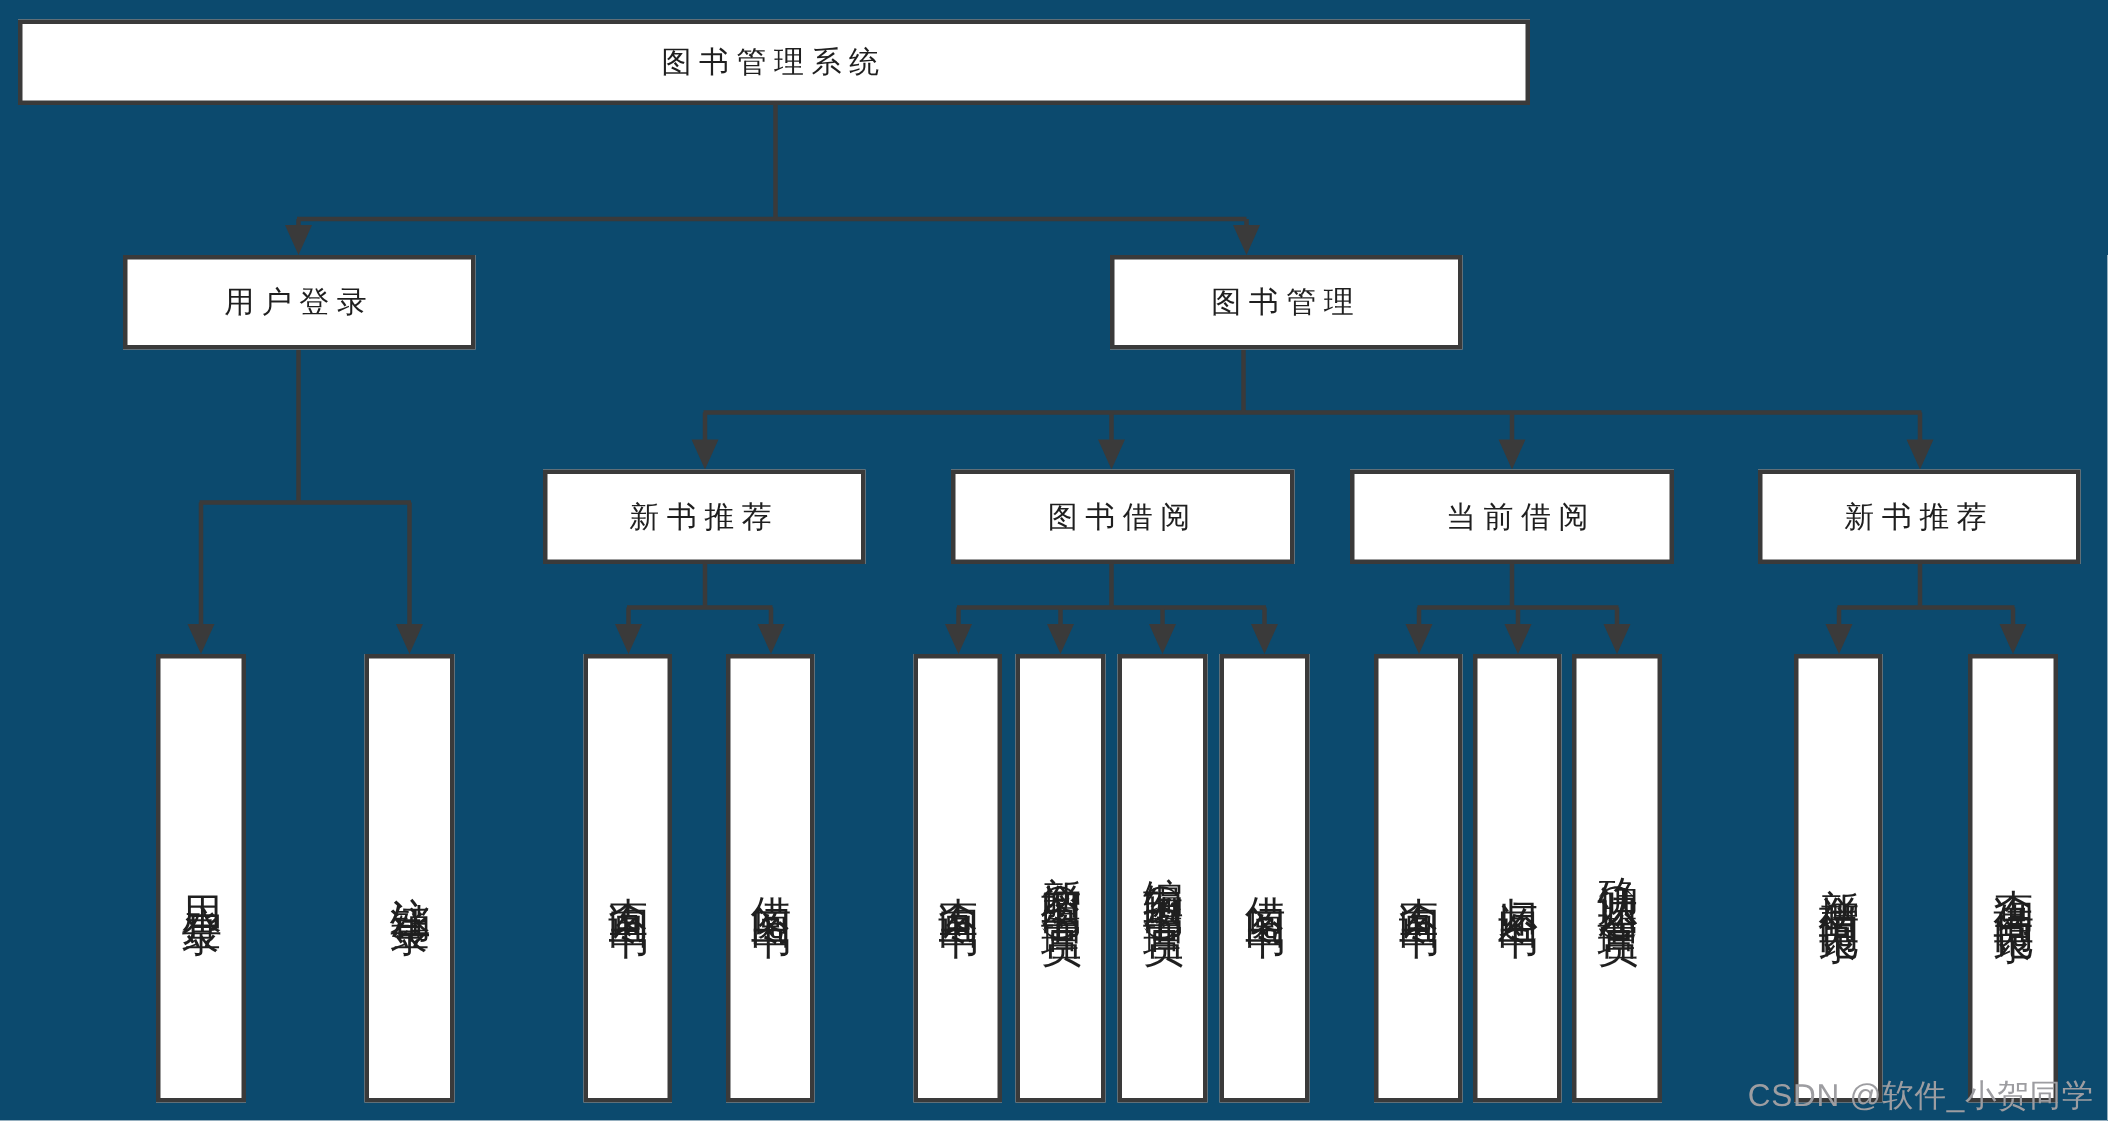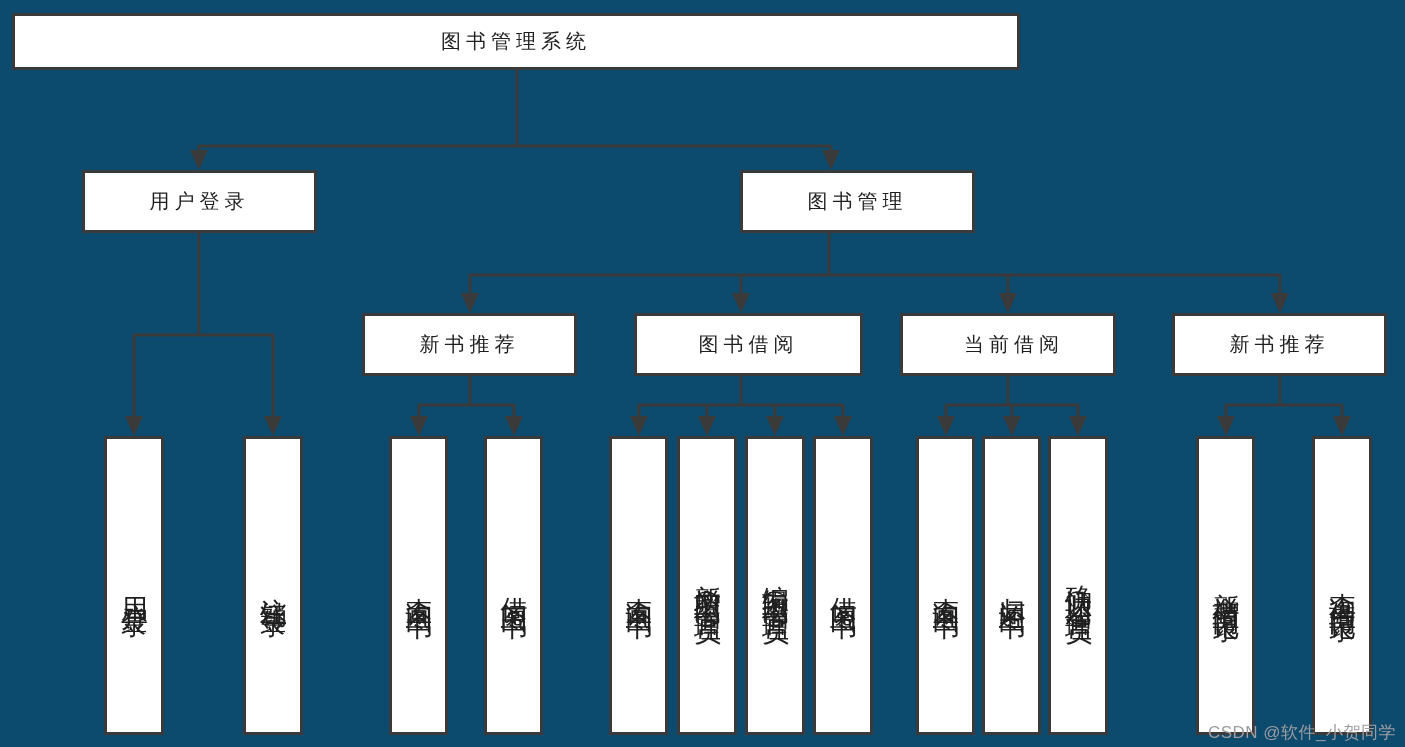--- a/index.html
+++ b/index.html
@@ -28,21 +28,21 @@
     text-orientation: mixed;
     font-size: 27px;
     line-height: 1;
     letter-spacing: 5px;
     white-space: nowrap;
   }
   .watermark {
     position: absolute;
     right: 9px;
     bottom: 3px;
-    font-size: 17px;
+    font-size: 21px;
     color: #9d9da1;
     letter-spacing: 0.5px;
     z-index: 10;
     white-space: nowrap;
   }
 </style>
 </head>
 <body>
 
 <div class="canvas">

